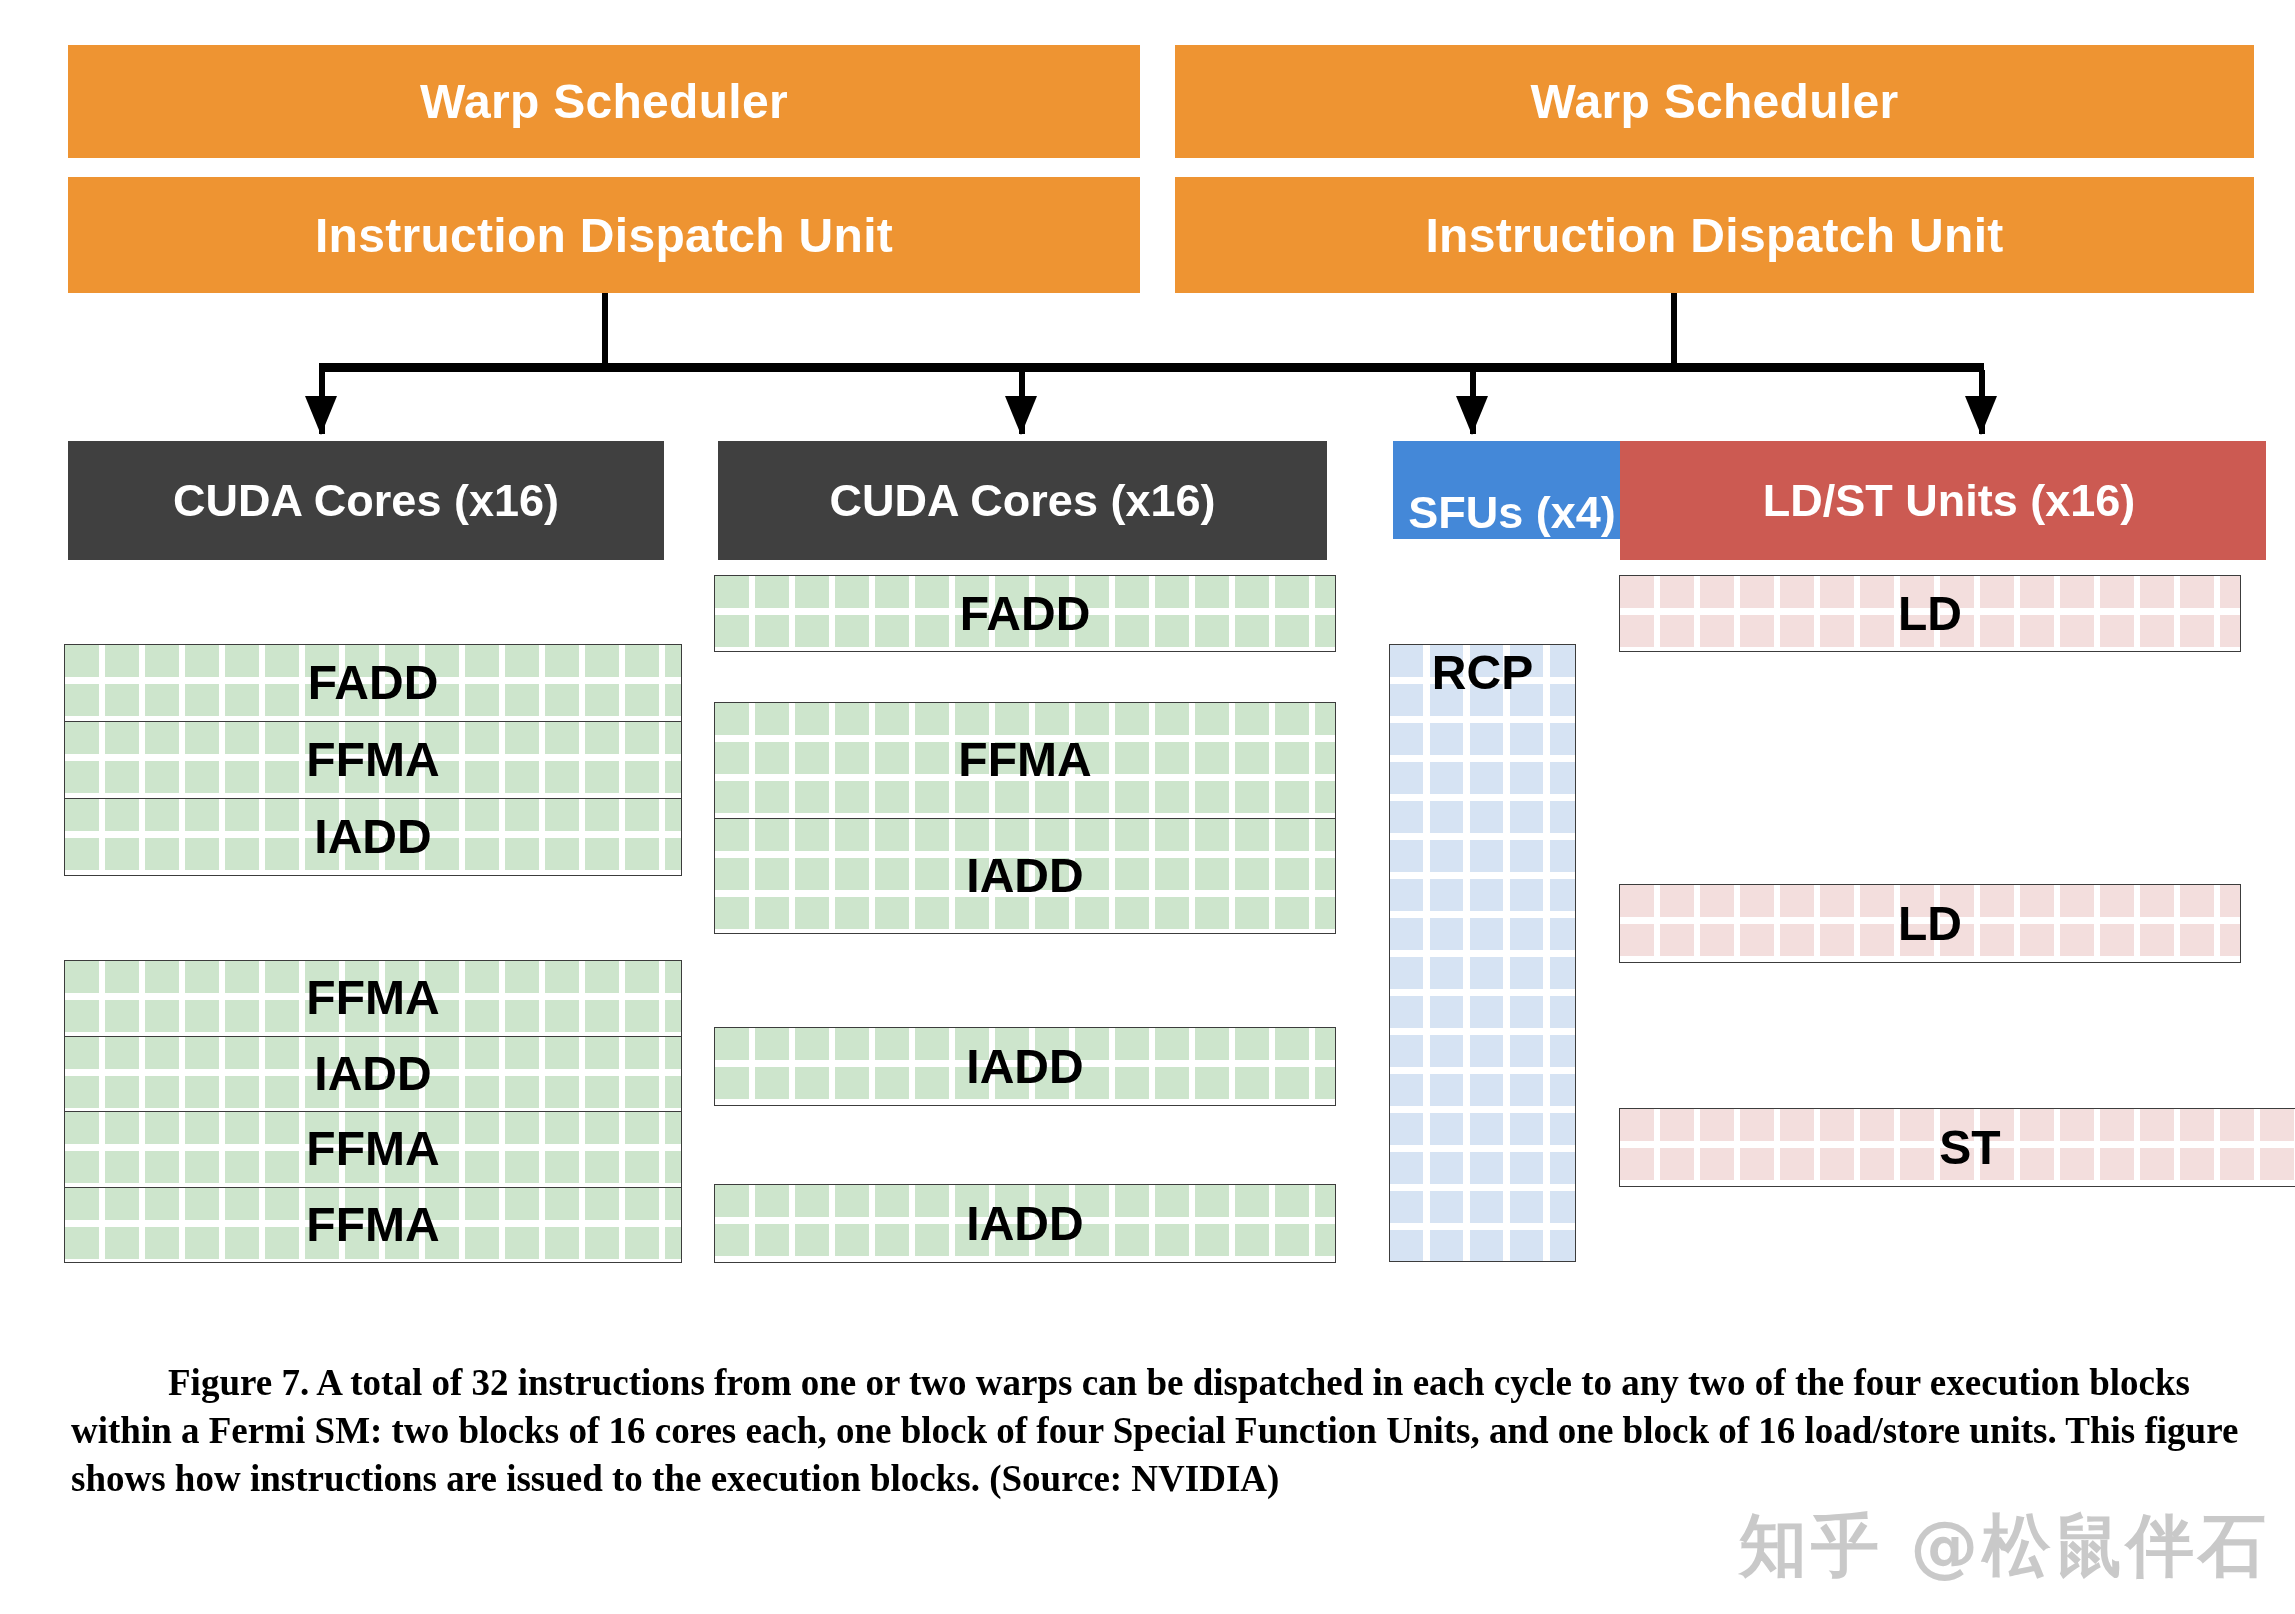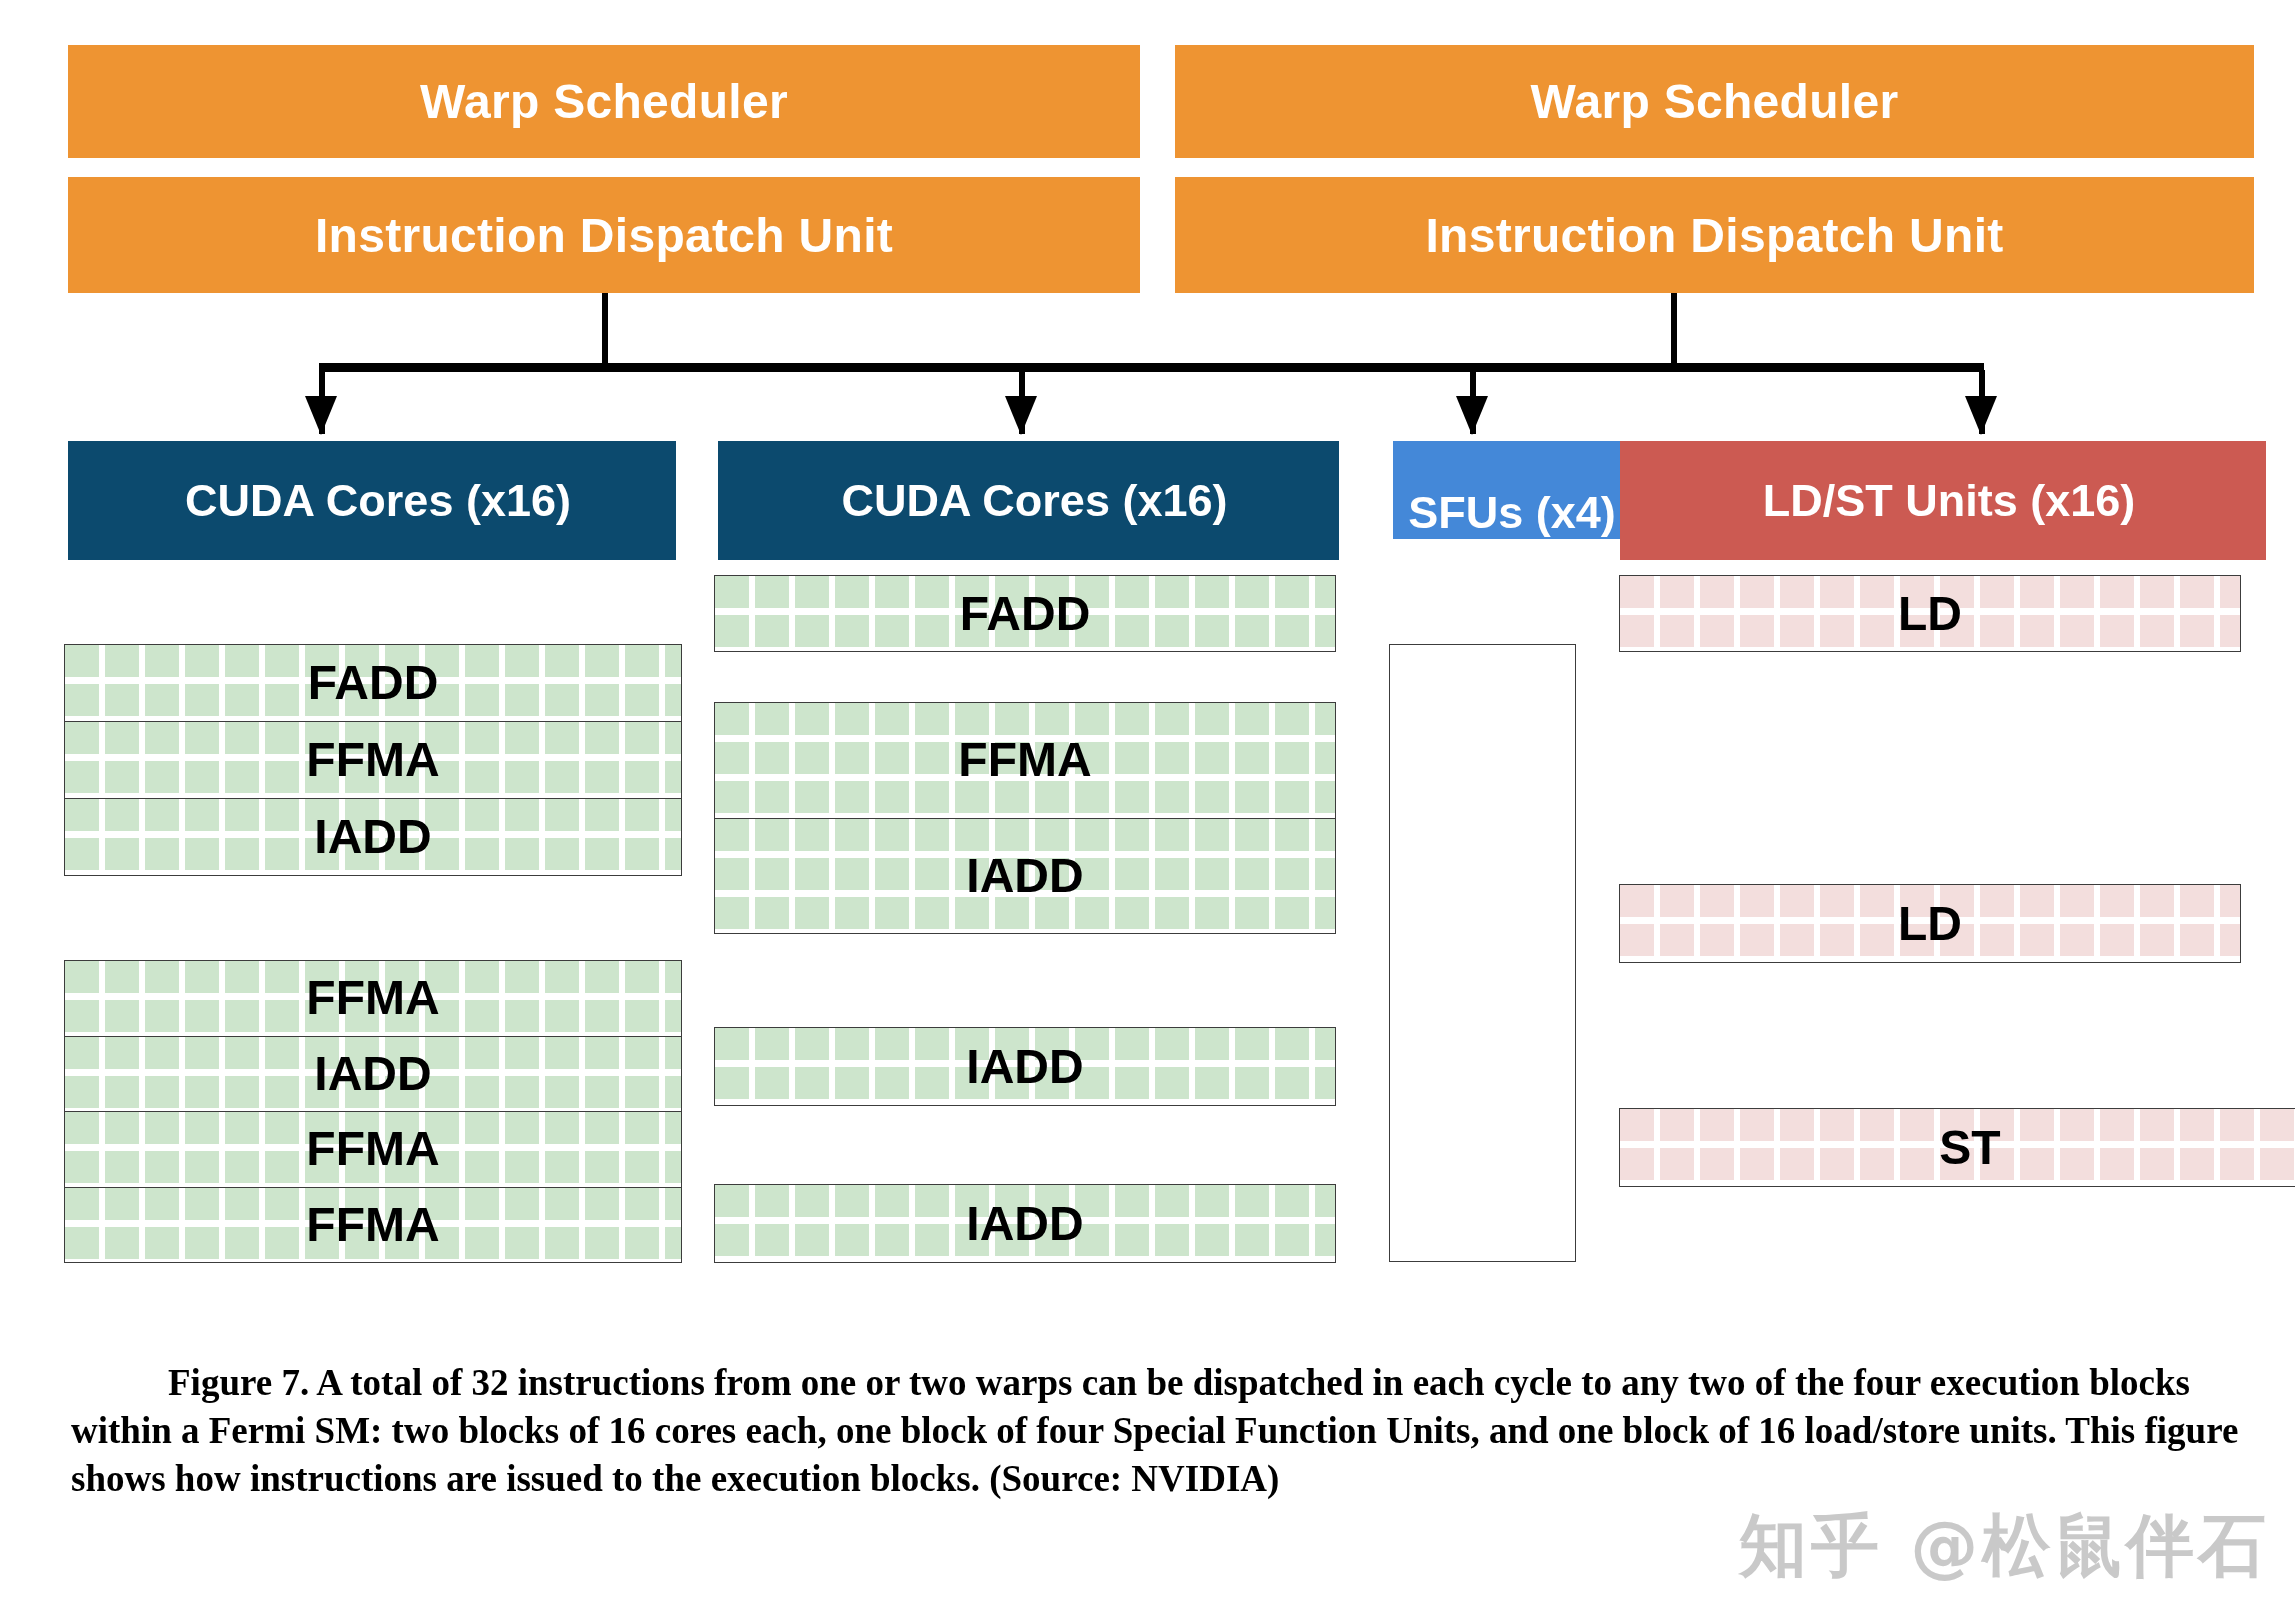--- a/index.html
+++ b/index.html
@@ -17,21 +17,21 @@
   }
   .ws{font-size:48px;}
   .idu{font-size:48px;}
 
   
   .unit-head{
     color:#ffffff;display:flex;align-items:center;justify-content:center;
     font-weight:bold;font-size:45px;
     font-family:"Liberation Sans",sans-serif;
   }
-  .head-green{background:#0c4a6e;padding-left:12px;}
+  .head-green{background:#404040;}
   .head-blue {background:#4488d8;}
   .head-red  {background:#cc5a52;padding-left:12px;}
 
   
   .grp{
     position:absolute;
     border:1.9px solid #3c3c3c;
     box-sizing:border-box;
     display:flex;flex-direction:column;
   }
@@ -206,20 +206,23 @@
   </div>
 </div>
 
 <div class="grp" style="left:714px;top:1184px;width:622px;height:79px;">
   <div class="slot g-green">
     <span class="ilabel">IADD</span>
   </div>
 </div>
 
 <div class="grp" style="left:1389px;top:644px;width:187px;height:618px;">
+  <div class="slot g-blue">
+    <span class="ilabel toppos">RCP</span>
+  </div>
 </div>
 
 <div class="grp" style="left:1619px;top:575px;width:622px;height:77px;">
   <div class="slot g-red">
     <span class="ilabel">LD</span>
   </div>
 </div>
 
 <div class="grp" style="left:1619px;top:884px;width:622px;height:79px;">
   <div class="slot g-red">

